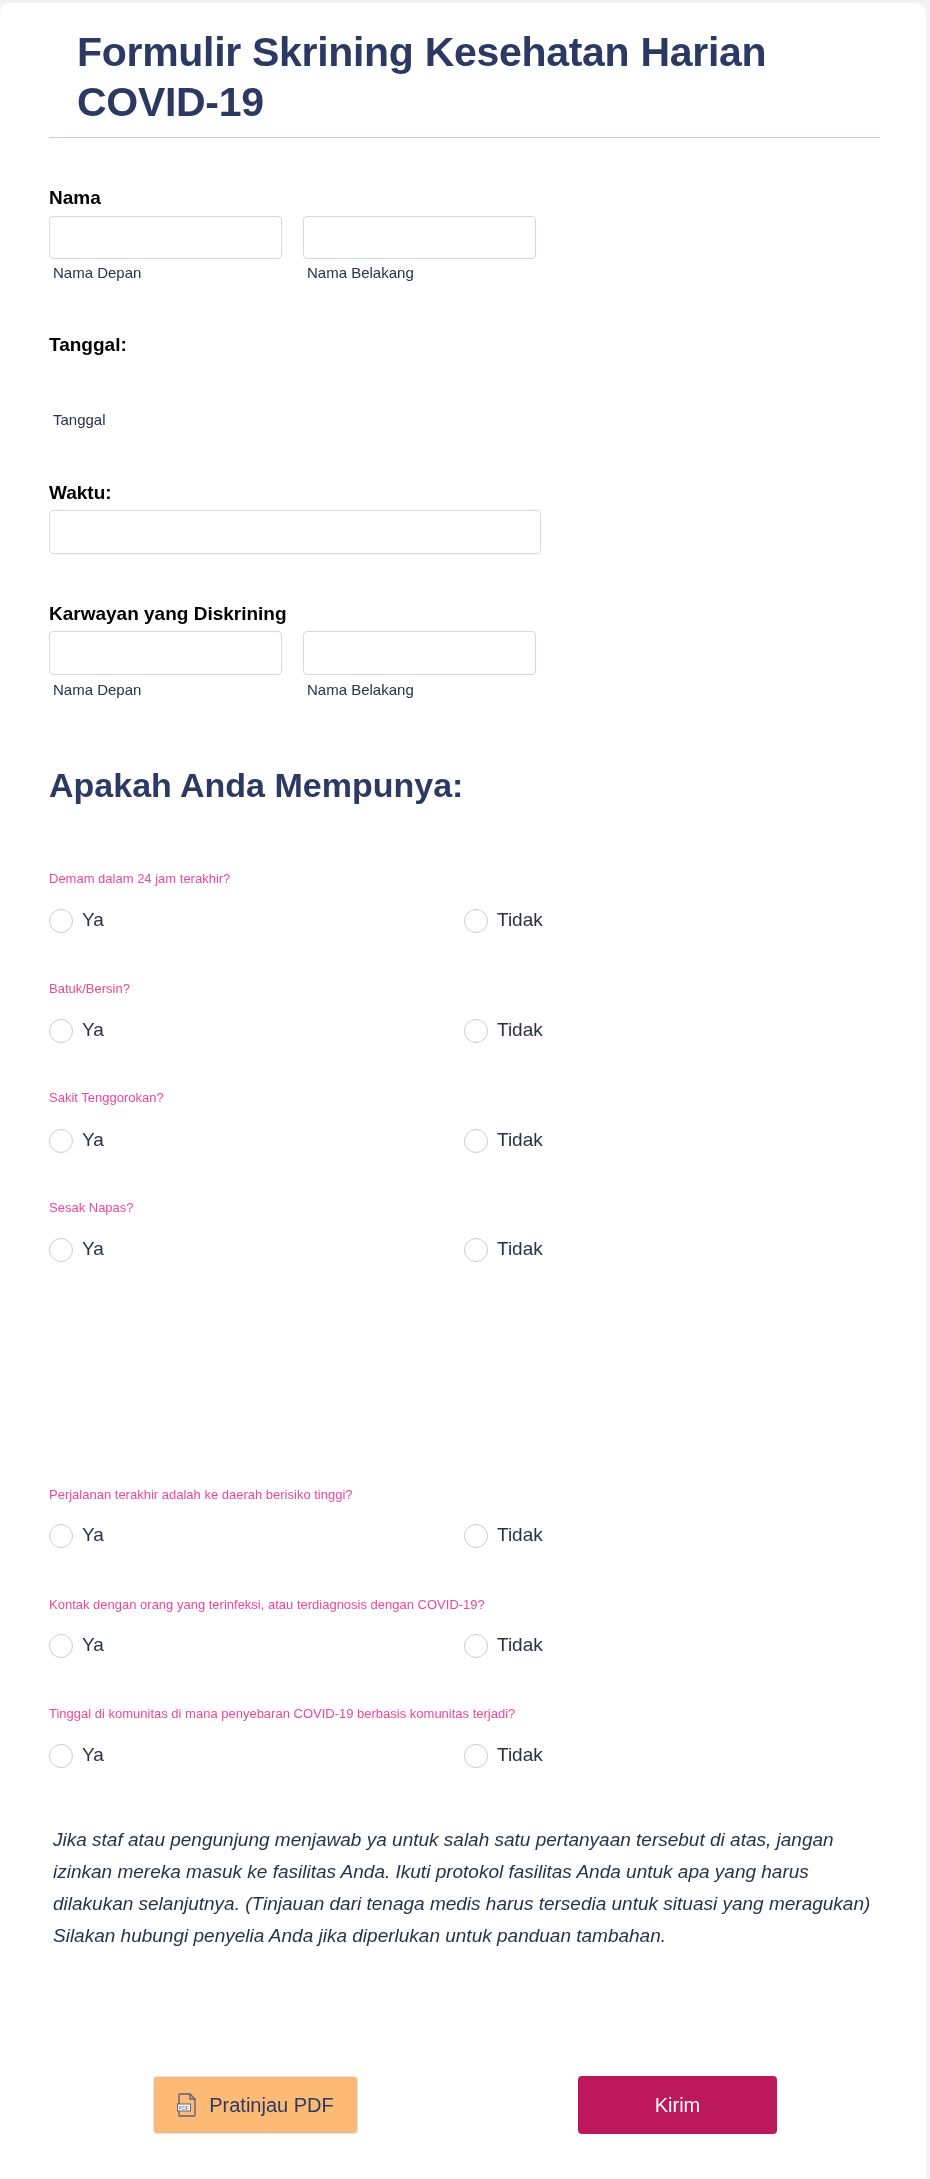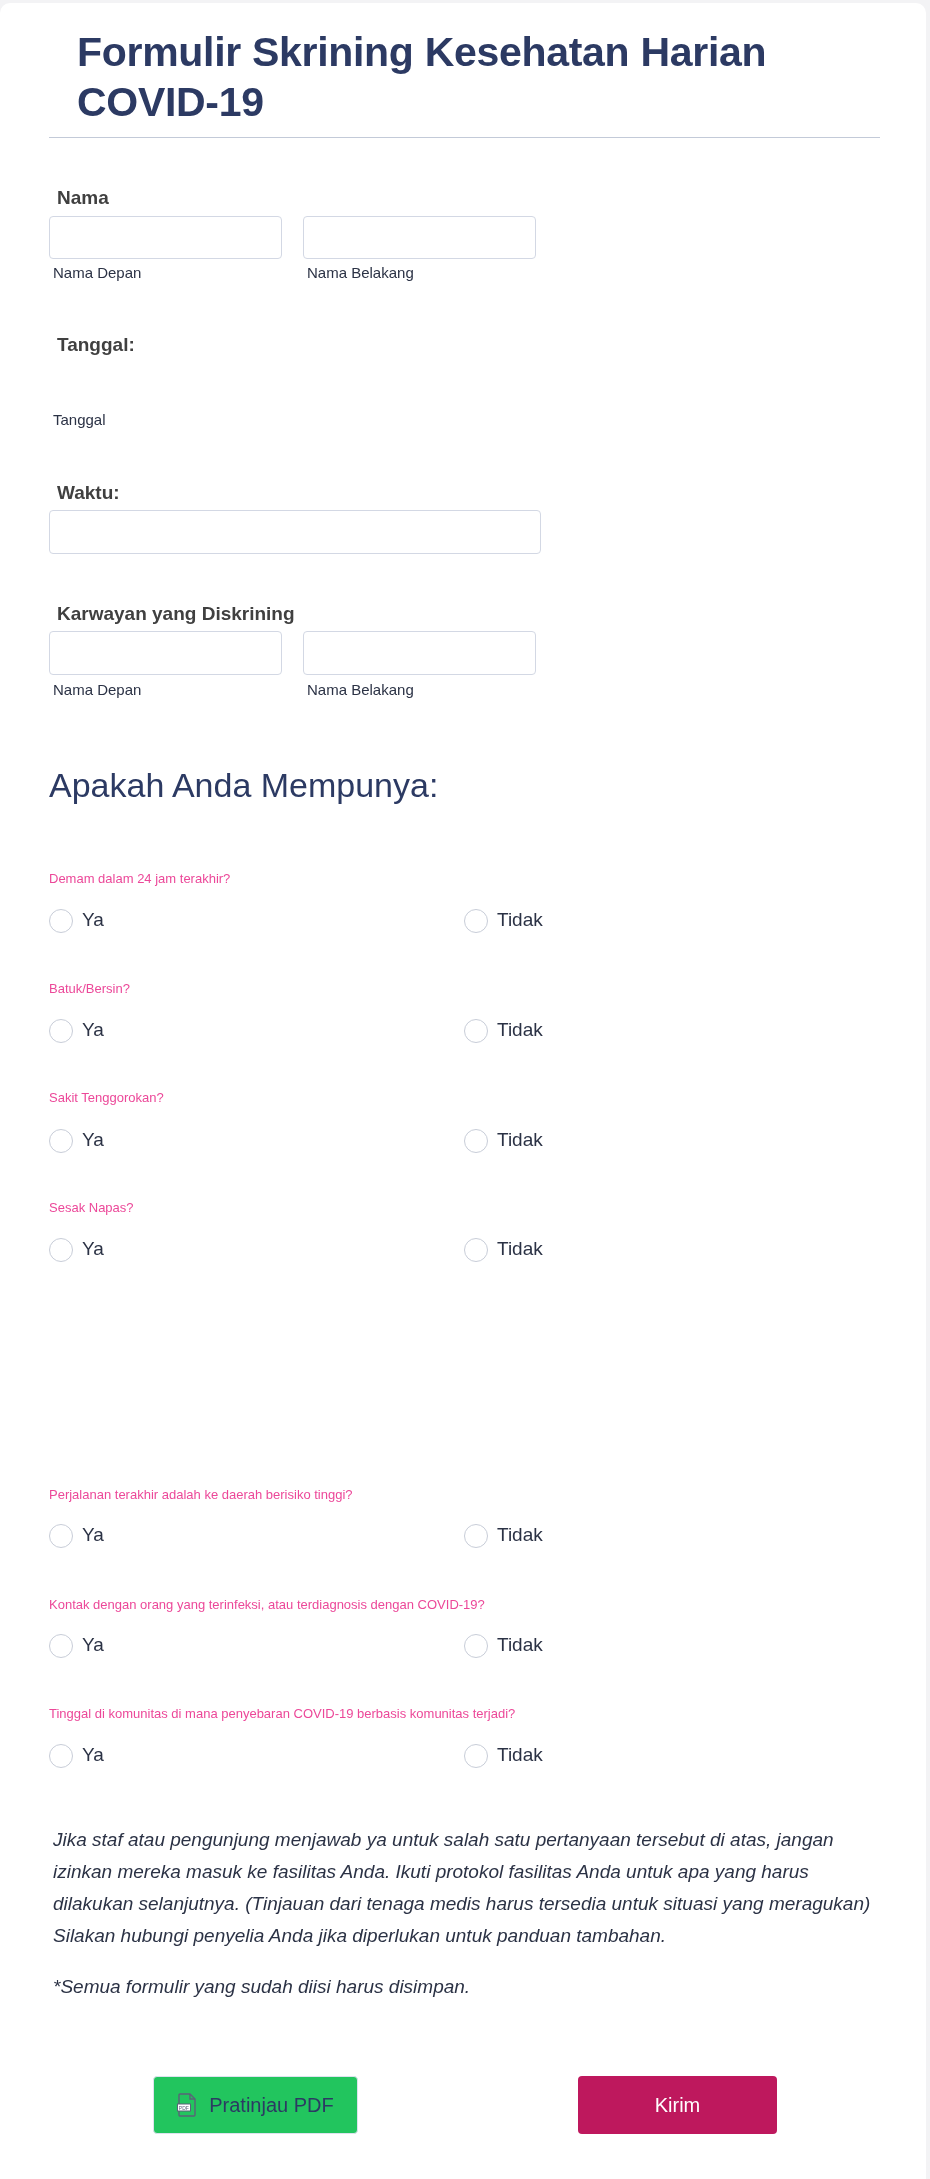--- a/index.html
+++ b/index.html
@@ -1,31 +1,31 @@
 <!DOCTYPE html>
 <html><head>
 <meta charset="utf-8">
 <style>
   html, body { margin:0; padding:0; }
   body { width:930px; height:2179px; background:#f3f3f5; font-family:"Liberation Sans", sans-serif; position:relative; overflow:hidden; }
   .card { position:absolute; left:0; top:3px; width:926px; height:2176px; background:#ffffff; border-radius:10px 10px 0 0; }
   .abs { position:absolute; }
   .title { left:49px; top:24px; width:830px; font-size:41px; font-weight:bold; color:#2c3a63; line-height:50px; letter-spacing:-0.3px;margin-left:28px; }
   .hr { left:49px; top:134px; width:831px; height:1px; background:#c3cad8; }
-  .label { left:49px; font-size:19px; font-weight:bold; color:#404040;margin-left:8px; }
+  .label { left:49px; font-size:19px; font-weight:bold; color:#000000; }
   .input { height:43px; border:1px solid #d3d8e4; border-radius:4px; background:#fff; box-sizing:border-box; }
   .sublabel { font-size:15px; color:#2b3245; }
   .date-ph { position:absolute; left:8px; top:9px; font-size:19px; color:#8a90a0; }
   .cal { position:absolute; right:10px; top:11px; width:22px; height:20px; }
-  .heading { left:49px; font-size:34px; font-weight:normal; color:#2c3a63; line-height:53px; width:830px; }
+  .heading { left:49px; font-size:34px; font-weight:bold; color:#2c3a63; line-height:53px; width:830px; }
   .q { left:49px; font-size:13px; font-weight:normal; color:#ec4899; }
   .radio { width:22px; height:22px; border:1.5px solid #c8cdd8; border-radius:50%; background:#fff; }
   .rtext { font-size:19px; color:#2b3245; }
   .para { left:53px; width:830px; font-size:19px; font-style:italic; color:#2b3245; line-height:32px; }
-  .btn-pdf { left:153px; top:2073px; width:205px; height:58px; background:#22c55e; border:1px solid #dde2ee; border-radius:4px; box-sizing:border-box; display:flex; align-items:center; justify-content:center; gap:12px; color:#2c3a63; font-size:20px; }
+  .btn-pdf { left:153px; top:2073px; width:205px; height:58px; background:#fdba74; border:1px solid #dde2ee; border-radius:4px; box-sizing:border-box; display:flex; align-items:center; justify-content:center; gap:12px; color:#2c3a63; font-size:20px; }
   .btn-submit { left:578px; top:2073px; width:199px; height:58px; background:#be185d; border-radius:4px; display:flex; align-items:center; justify-content:center; color:#fff; font-size:20px; }
 </style>
 </head>
 <body>
 
 <div class="card">
 
   <div class="abs title">Formulir Skrining Kesehatan Harian COVID-19</div>
   <div class="abs hr"></div>
 
@@ -86,21 +86,20 @@
   <div class="abs radio" style="left:464px; top:1631px;"></div>
   <div class="abs rtext" style="left:497px; top:1631px;">Tidak</div>
 
   <div class="abs q" style="top:1703px;">Tinggal di komunitas di mana penyebaran COVID-19 berbasis komunitas terjadi?</div>
   <div class="abs radio" style="left:49px; top:1741px;"></div>
   <div class="abs rtext" style="left:82px; top:1741px;">Ya</div>
   <div class="abs radio" style="left:464px; top:1741px;"></div>
   <div class="abs rtext" style="left:497px; top:1741px;">Tidak</div>
 
   <div class="abs para" style="top:1821px;">Jika staf atau pengunjung menjawab ya untuk salah satu pertanyaan tersebut di atas, jangan izinkan mereka masuk ke fasilitas Anda. Ikuti protokol fasilitas Anda untuk apa yang harus dilakukan selanjutnya. (Tinjauan dari tenaga medis harus tersedia untuk situasi yang meragukan) Silakan hubungi penyelia Anda jika diperlukan untuk panduan tambahan.</div>
-  <div class="abs para" style="top:1968px;">*Semua formulir yang sudah diisi harus disimpan.</div>
 
   <div class="abs btn-pdf">
     <svg width="20" height="24" viewBox="0 0 20 24">
       <path d="M3 1h10l5 5v16a1 1 0 0 1-1 1H3a1 1 0 0 1-1-1V2a1 1 0 0 1 1-1z" fill="none" stroke="#5a6378" stroke-width="1.4"></path>
       <path d="M13 1v5h5" fill="none" stroke="#5a6378" stroke-width="1.4"></path>
       <rect x="0.5" y="11" width="13" height="7" fill="#fff" stroke="#5a6378" stroke-width="1"></rect>
       <text x="1.8" y="16.6" font-size="5" font-family="Liberation Sans, sans-serif" fill="#5a6378">PDF</text>
     </svg>
     <span>Pratinjau PDF</span>
   </div>

